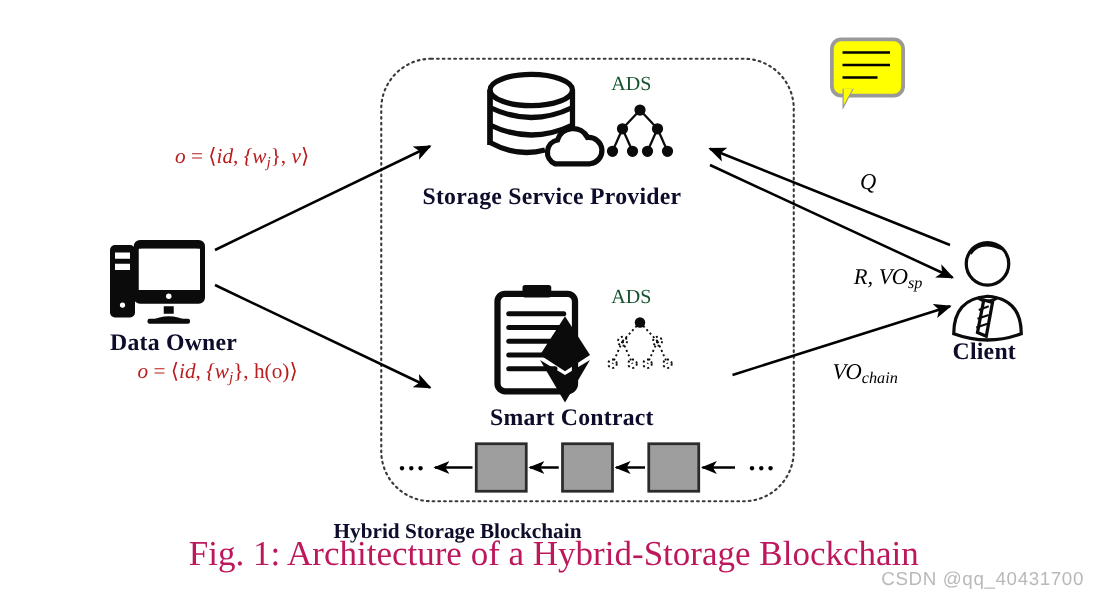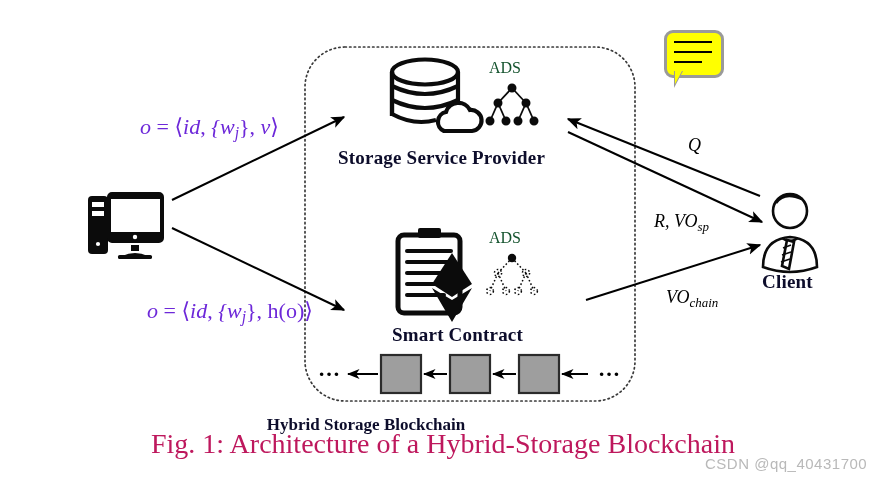--- a/index.html
+++ b/index.html
@@ -13,21 +13,21 @@
   .lbl{position:absolute;white-space:nowrap;line-height:1;}
   .node-title{
     font-family:"Liberation Serif", serif;
     font-weight:700;font-size:19px;color:#0d0d2b;letter-spacing:.2px;
   }
   .ads-lbl{
     font-family:"Liberation Serif", serif;
     font-size:16px;color:#14532d;
   }
   .mathit{font-style:italic;font-family:"Liberation Serif", serif;}
-  .formula{font-size:22px;color:#6d28d9;font-family:"Liberation Serif", serif;}
+  .formula{font-size:17px;color:#b91c1c;font-family:"Liberation Serif", serif;}
   .edge-lbl{font-size:18px;color:#000;font-family:"Liberation Serif", serif;}
   .caption{
     position:absolute;left:0;top:428px;width:886px;text-align:center;
     font-family:"Liberation Serif", serif;font-size:28px;color:#be185d;
   }
   .chain-title{
     position:absolute;left:0;top:415px;width:732px;text-align:center;
     font-family:"Liberation Serif", serif;font-weight:700;font-size:17px;color:#0d0d2b;
   }
   .sub{font-size:.72em;vertical-align:-0.28em;font-style:italic;}
@@ -174,37 +174,38 @@
   </svg>
 
   <div class="lbl formula" style="left:140px;top:116px;">
     <span class="mathit">o</span>
     <span>=</span>
     <span>⟨</span><span class="mathit">id</span><span>,</span>
     <span class="mathit">{w</span><span class="mathit sub">j</span><span>}</span><span>,</span>
     <span class="mathit">v</span><span>⟩</span>
   </div>
 
-  <div class="lbl formula" style="left:110px;top:300px;margin-left:37px;">
+  <div class="lbl formula" style="left:110px;top:288px;">
     <span class="mathit">o</span>
     <span>=</span>
     <span>⟨</span><span class="mathit">id</span><span>,</span>
     <span class="mathit">{w</span><span class="mathit sub">j</span><span>}</span><span>,</span>
     <span>h(o)</span><span>⟩</span>
   </div>
 
+  <div class="lbl node-title" style="left:88px;top:265px;">Data Owner</div>
   <div class="lbl node-title" style="left:392px;top:325px;">Smart Contract</div>
   <div class="lbl node-title" style="left:338px;top:148px;">Storage Service Provider</div>
   <div class="lbl node-title" style="left:762px;top:272px;">Client</div>
 
   <div class="lbl ads-lbl" style="left:489px;top:60px;">ADS</div>
   <div class="lbl ads-lbl" style="left:489px;top:230px;">ADS</div>
 
   <div class="lbl edge-lbl mathit" style="left:688px;top:136px;">Q</div>
-  <div class="lbl edge-lbl" style="left:654px;top:212px;">
+  <div class="lbl edge-lbl" style="left:683px;top:212px;">
     <span class="mathit">R, VO</span><span class="mathit sub">sp</span>
   </div>
   <div class="lbl edge-lbl" style="left:666px;top:288px;">
     <span class="mathit">VO</span><span class="mathit sub">chain</span>
   </div>
 
   <div class="lbl" style="left:318px;top:358px;font-size:22px;font-weight:700;letter-spacing:2px;">…</div>
   <div class="lbl" style="left:598px;top:358px;font-size:22px;font-weight:700;letter-spacing:2px;">…</div>
 
   <div class="bubble">

